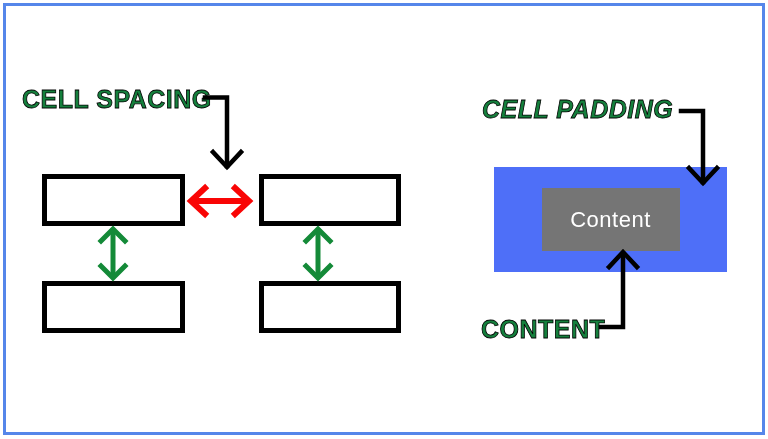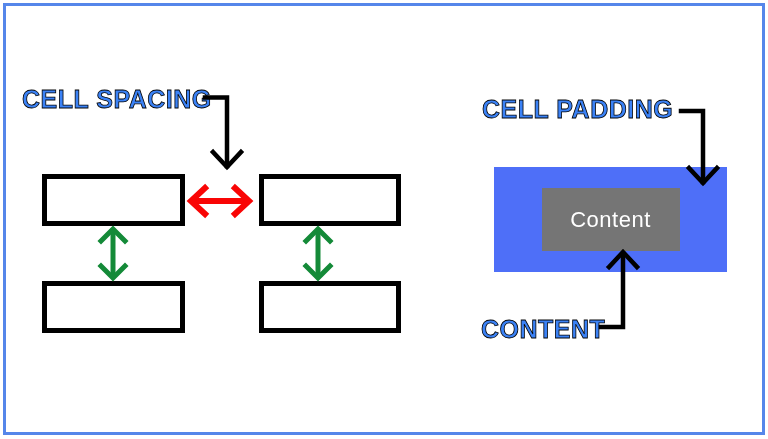--- a/index.html
+++ b/index.html
@@ -16,30 +16,30 @@
     overflow: hidden;
   }
   .frame-border {
     position: absolute;
     left: 3px; top: 3px; right: 3px; bottom: 4px;
     border: 3px solid #5586ea;
     pointer-events: none;
   }
   .caption {
     position: absolute;
-    color: #3b82f6;
+    color: #15803d;
     font-weight: 900;
     font-size: 25px;
     line-height: 1;
     letter-spacing: 0.5px;
     white-space: nowrap;
     -webkit-text-stroke: 0.8px #000000;
   }
   .caption.cell-spacing { left: 22px;  top: 87px;  }
-  .caption.cell-padding { left: 482px; top: 97px;  }
+  .caption.cell-padding { left: 482px; top: 97px; font-style: italic;  }
   .caption.content-cap  { left: 481px; top: 317px; }
 
   .table-cell {
     position: absolute;
     box-sizing: border-box;
     border: 5px solid #000000;
     background: #ffffff;
   }
   .cell-a { left: 42px;  top: 174px; width: 143px; height: 52px; }
   .cell-b { left: 259px; top: 174px; width: 142px; height: 52px; }

